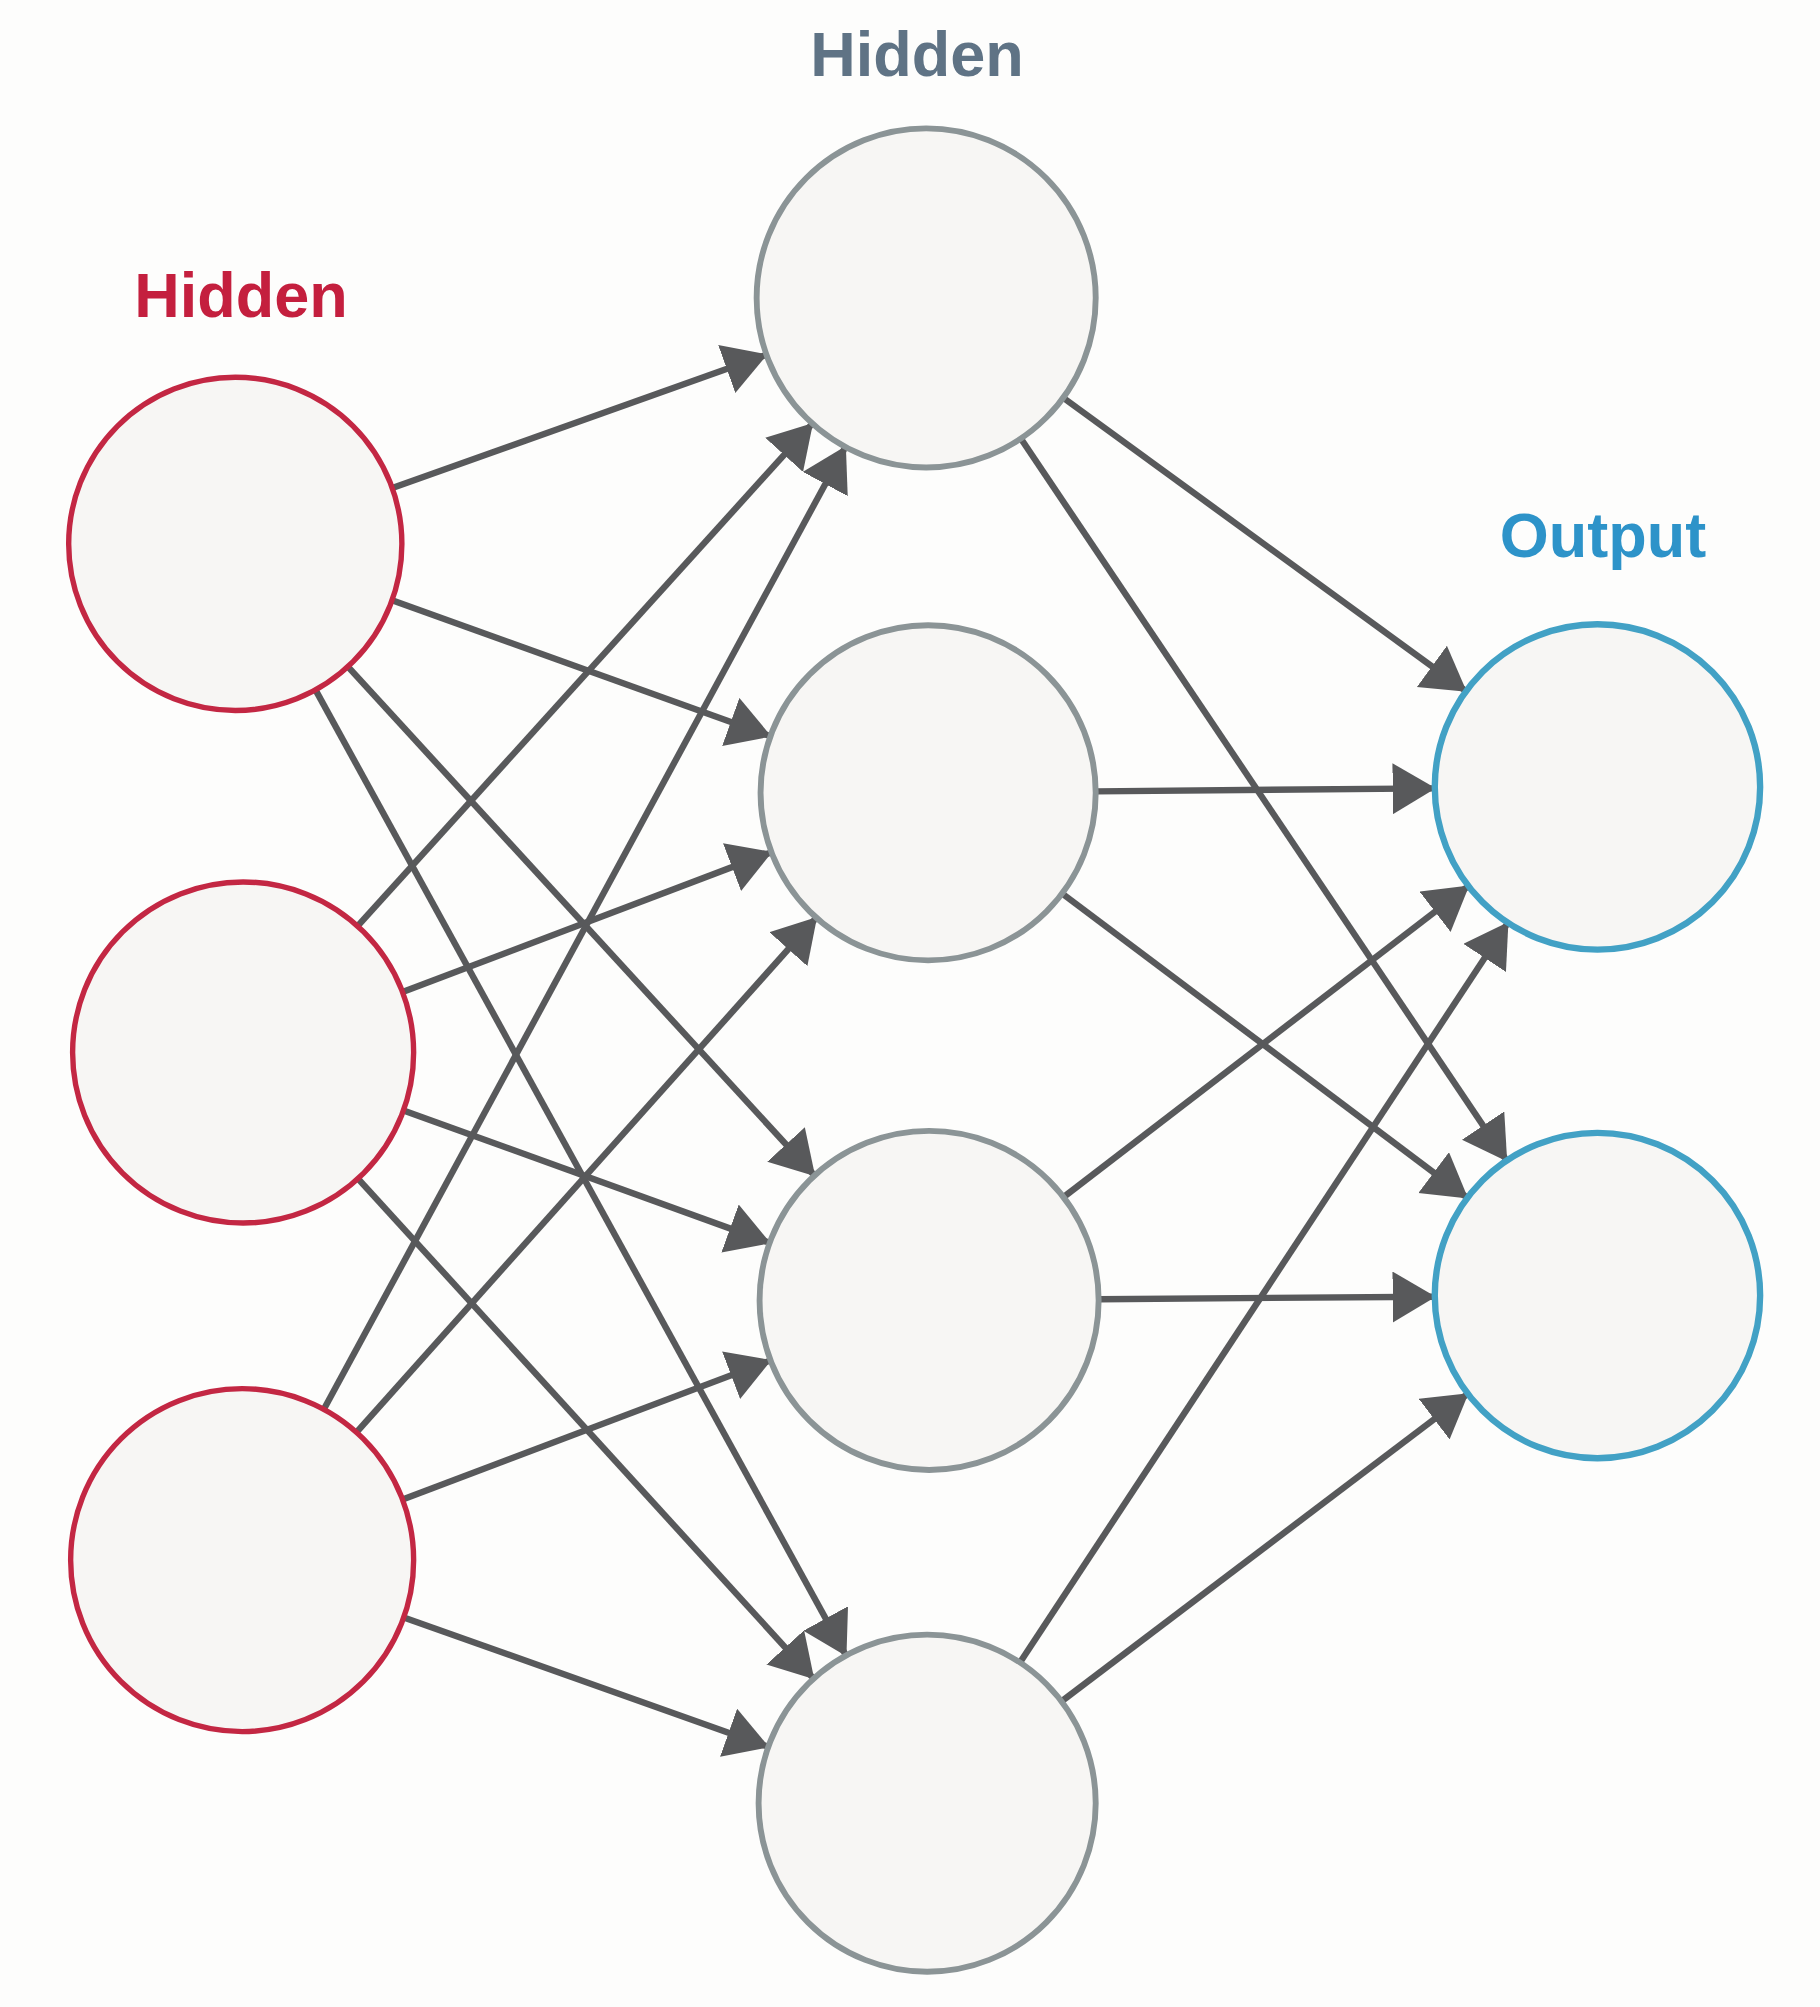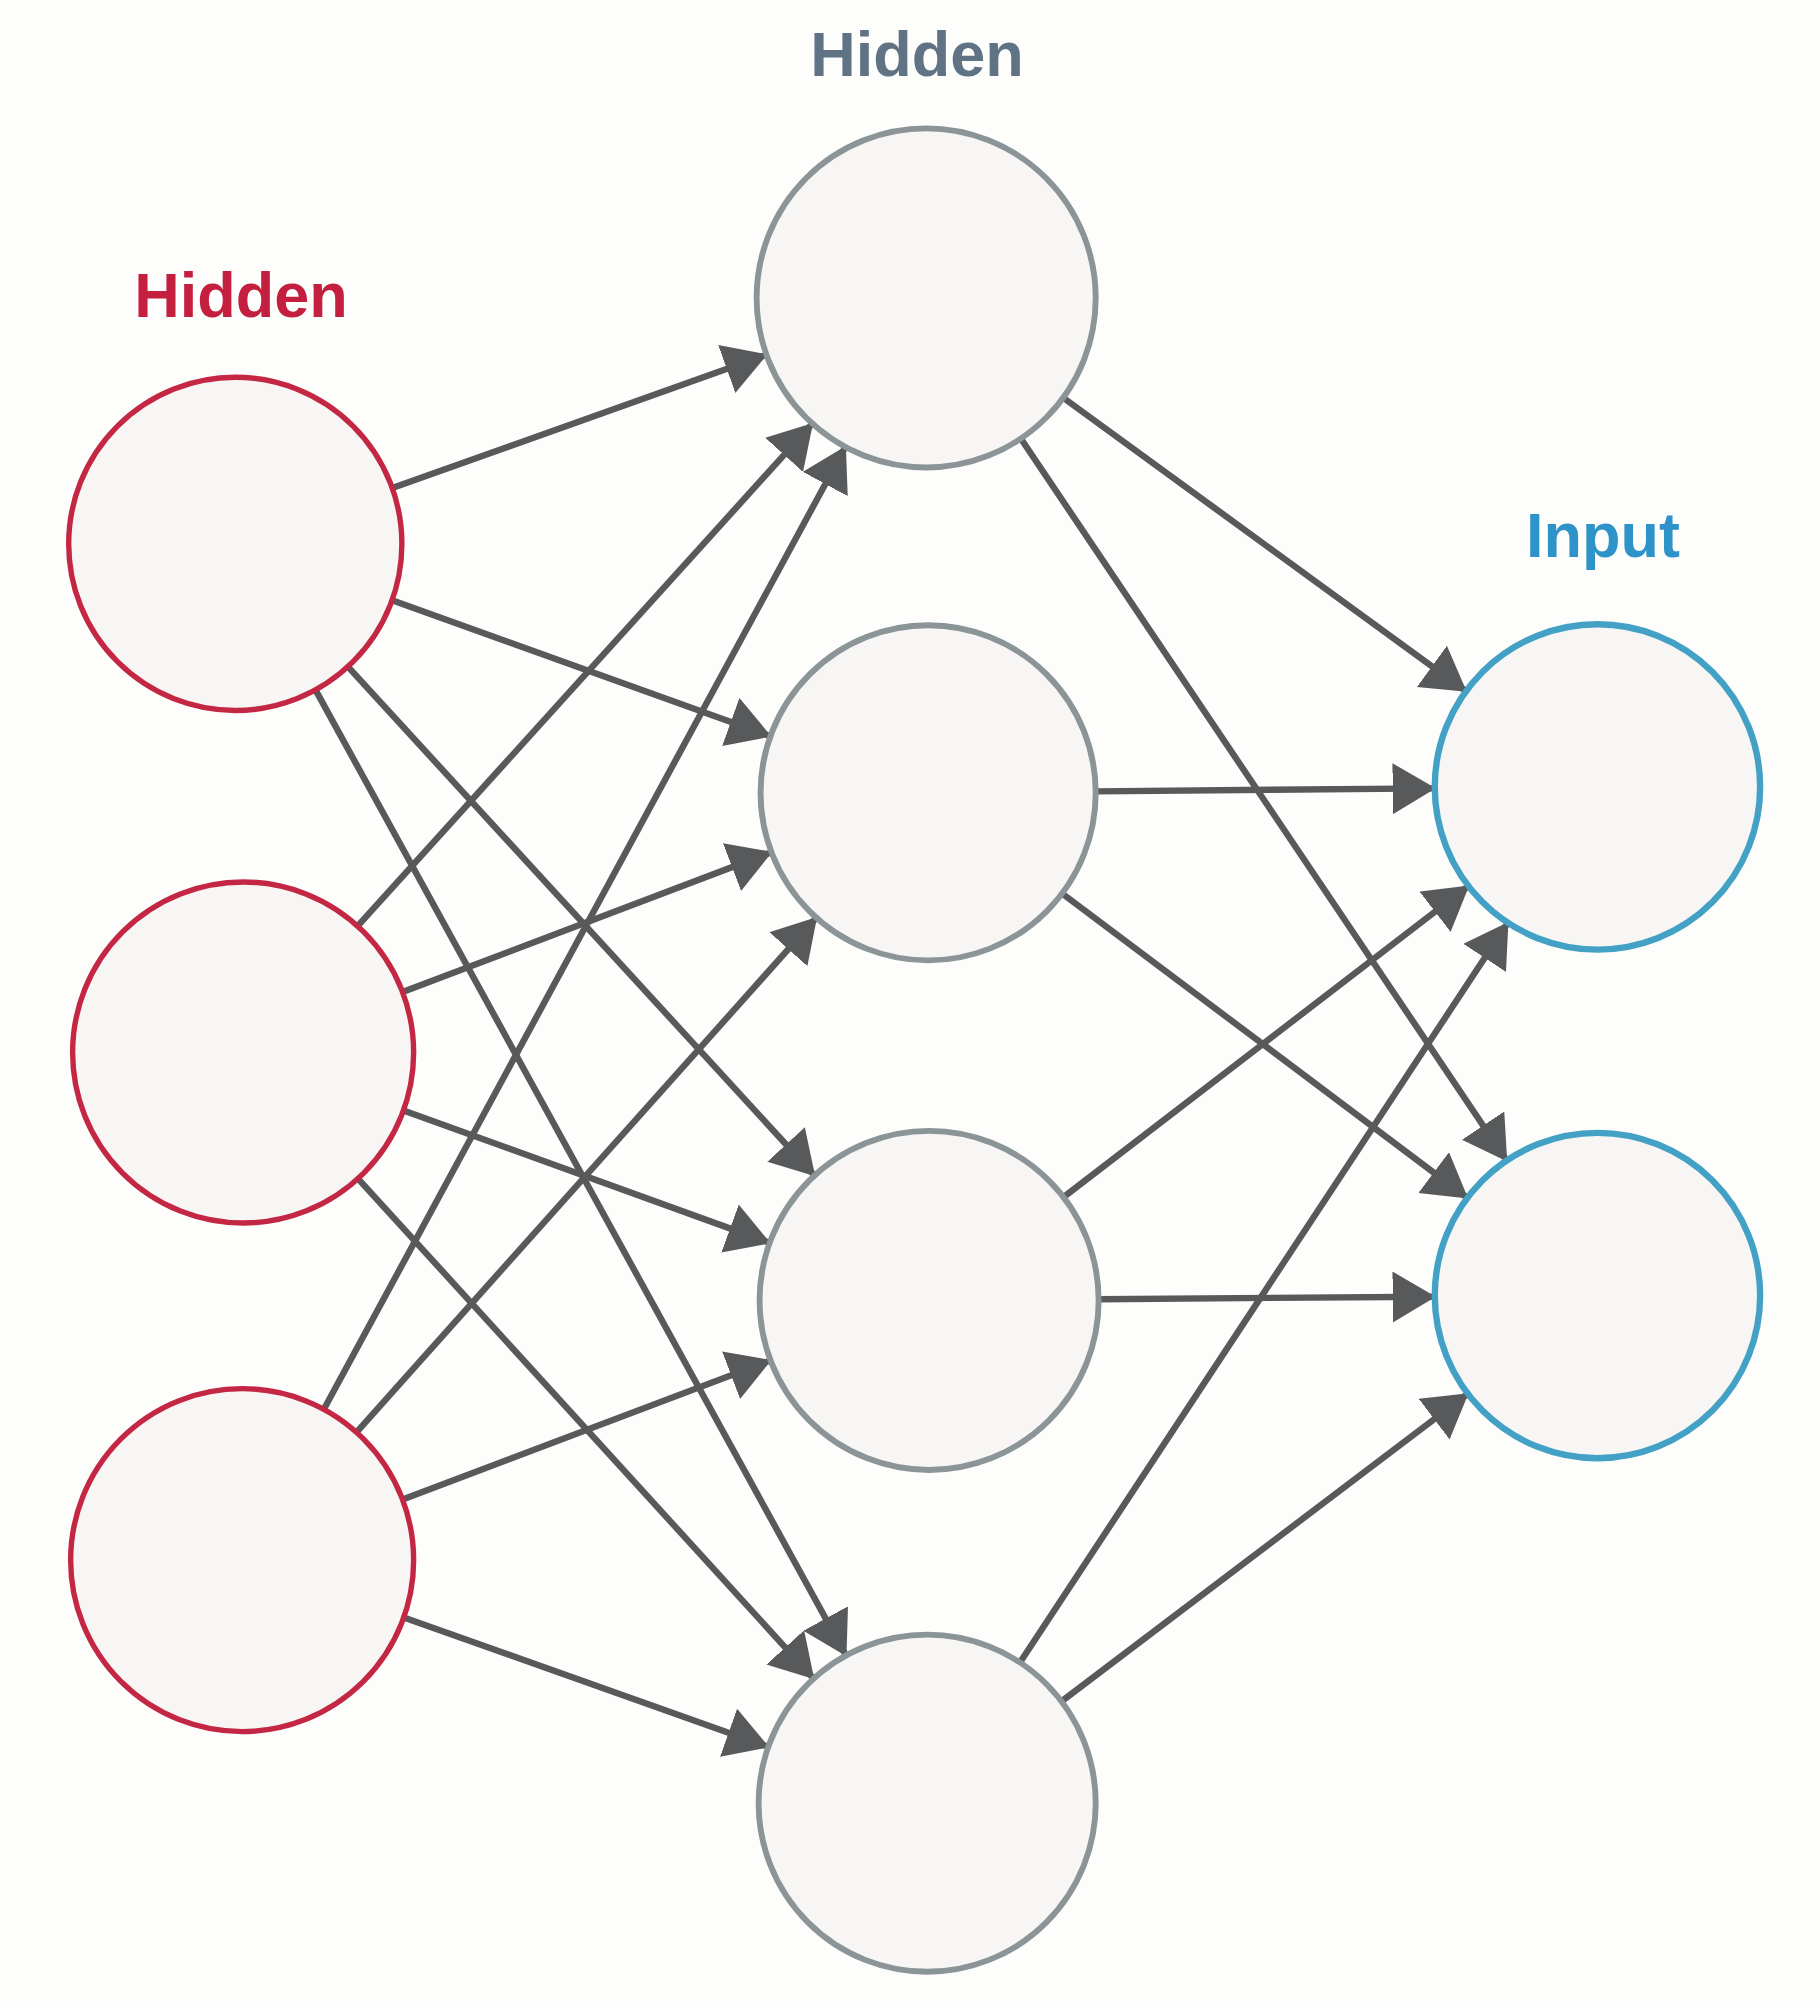--- a/index.html
+++ b/index.html
@@ -69,15 +69,15 @@
         <circle cx="945" cy="304" r="173" fill="#f7f6f4" stroke="#8b9496" stroke-width="6"></circle>
         <circle cx="947" cy="809" r="171" fill="#f7f6f4" stroke="#8b9496" stroke-width="6"></circle>
         <circle cx="948" cy="1327" r="173" fill="#f7f6f4" stroke="#8b9496" stroke-width="6"></circle>
         <circle cx="946" cy="1840" r="172" fill="#f7f6f4" stroke="#8b9496" stroke-width="6"></circle>
         <circle cx="1630" cy="803" r="166" fill="#f7f6f4" stroke="#42a1c5" stroke-width="6.5"></circle>
         <circle cx="1630" cy="1322" r="166" fill="#f7f6f4" stroke="#42a1c5" stroke-width="6.5"></circle>
       </g>
     </svg>
   <div class="layer-label" id="label-input">Hidden</div>
   <div class="layer-label" id="label-hidden">Hidden</div>
-  <div class="layer-label" id="label-output">Input</div>
+  <div class="layer-label" id="label-output">Output</div>
 </div>
 
 
 </body></html>

